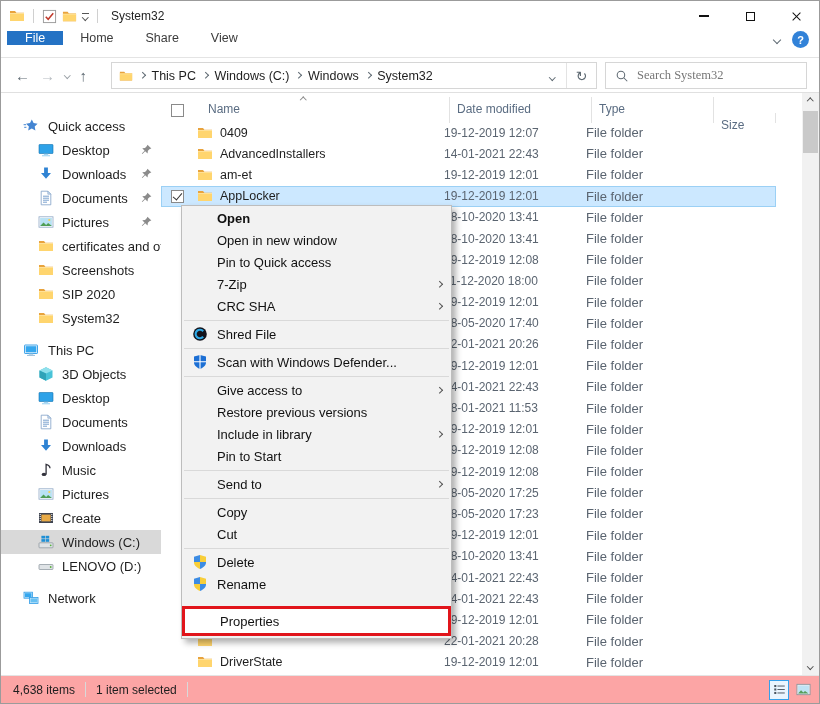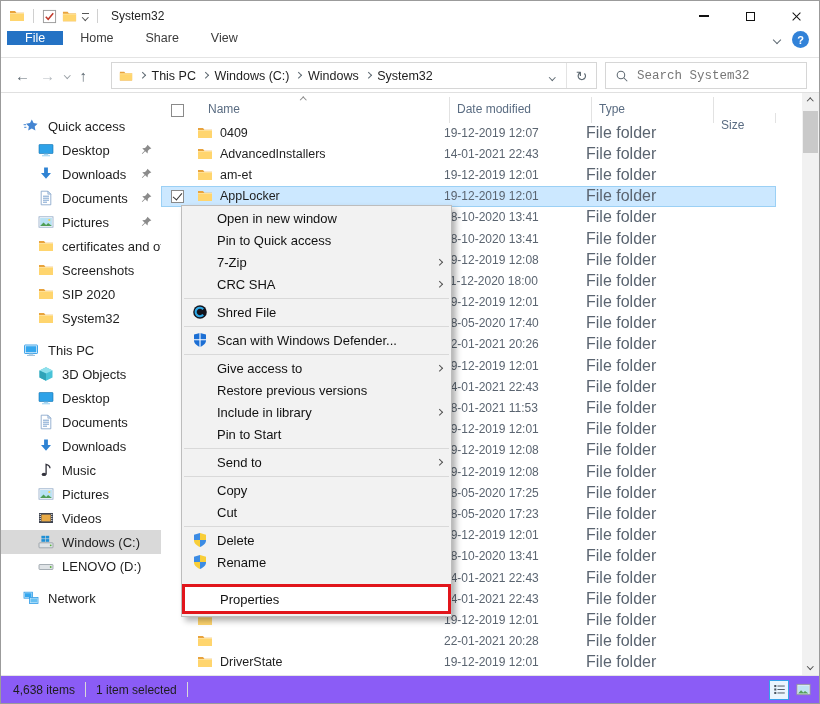--- a/index.html
+++ b/index.html
@@ -43,21 +43,21 @@
   .arr.back { color:#5f6a73; } .arr.fwd { color:#b7bcc1; } .arr.up { color:#5f6a73; }
   .hist { color:#9aa0a6; }
   .addr-box { position:absolute; left:110px; top:4px; width:486px; height:27px; border:1px solid #d6d6d6; background:#fff; display:flex; align-items:center; font-size:12.5px; }
   .crumbs { display:flex; align-items:center; gap:7px; padding-left:7px; }
   .crumb { white-space:nowrap; }
   .crumb-sep { color:#5f6a73; }
   .addr-right { margin-left:auto; display:flex; align-items:center; height:100%; }
   .addr-drop { color:#5f6a73; padding:0 12px; }
   .refresh-seg { width:30px; height:100%; border-left:1px solid #e3e3e3; display:flex; align-items:center; justify-content:center; color:#5f6a73; font-size:14px; }
   .search-box { position:absolute; left:604px; top:4px; width:202px; height:27px; border:1px solid #d6d6d6; background:#fff; display:flex; align-items:center; padding-left:9px; gap:8px; }
-  .search-box input { border:none; outline:none; font-family:Liberation Mono, monospace; font-size:12.5px; color:#444; width:150px; }
+  .search-box input { border:none; outline:none; font-family:Liberation Serif, serif; font-size:12.5px; color:#444; width:150px; }
   .search-box input::placeholder { color:#767676; }
 
   
   .main { position:absolute; left:0; top:92px; right:0; bottom:28px; }
   .sidebar { position:absolute; left:0; top:0; width:160px; bottom:0; overflow:hidden; padding-top:21px; }
   .side-header { height:24px; display:flex; align-items:center; gap:9px; padding-left:22px; font-size:13px; white-space:nowrap; }
   .side-item { height:24px; display:flex; align-items:center; gap:8px; padding-left:37px; font-size:13px; position:relative; white-space:nowrap; overflow:hidden; }
   .side-item.selected { background:#d9d9d9; }
   .side-item .pin-wrap { position:absolute; right:8px; top:5px; }
   .gap8 { margin-top:8px; }
@@ -79,31 +79,31 @@
 
   .rows { position:absolute; left:160px; top:29px; width:615px; bottom:0; overflow:hidden; }
   .frow { height:21.2px; display:flex; align-items:center; font-size:12.5px; }
   .frow.selected { background:#cce8ff; box-shadow:inset 0 0 0 1px #9bd0f5; }
   .cell-name { width:276px; display:flex; align-items:center; padding-left:10px; overflow:hidden; white-space:nowrap; }
   .cell-name .cbx { visibility:hidden; }
   .frow.selected .cell-name .cbx { visibility:visible; }
   .cell-name .icon { margin-left:13px; }
   .cell-name .fname { margin-left:7px; color:#1e1e1e; }
   .cell-date { width:142px; padding-left:7px; color:#5a6470; font-size:12px; white-space:nowrap; }
-  .cell-type { width:122px; padding-left:7px; color:#5a6470; font-size:16px; }
+  .cell-type { width:122px; padding-left:7px; color:#5a6470; font-size:13px; }
   .cell-size { width:62px; }
 
   
   .vscroll { position:absolute; right:0px; top:0; width:17px; bottom:0; background:#f1f1f1; }
   .sbtn { position:absolute; left:0; width:17px; height:17px; display:flex; align-items:center; justify-content:center; color:#505050; }
   .sbtn.up { top:0; } .sbtn.down { bottom:0; }
   .sthumb { position:absolute; left:1px; width:15px; top:18px; height:42px; background:#c9c9c9; }
 
   
-  .statusbar { position:absolute; left:0; right:0; bottom:0; height:28px; border-top:1px solid #e4e4e4; display:flex; align-items:center; padding-left:12px; font-size:12px; background:#8b5cf6; }
+  .statusbar { position:absolute; left:0; right:0; bottom:0; height:28px; border-top:1px solid #e4e4e4; display:flex; align-items:center; padding-left:12px; font-size:12px; background:#fca5a5; }
   .st-sep { width:1px; height:15px; background:#d9d9d9; margin:0 10px; }
   .st-views { margin-left:auto; display:flex; align-items:center; gap:4px; padding-right:6px; }
   .viewbtn { width:20px; height:20px; display:flex; align-items:center; justify-content:center; }
   .viewbtn.selected { border:1px solid #35a0ea; background:#eaf5fe; }
 
   
   .ctx { position:absolute; left:180px; top:204px; width:271px; background:#f2f2f2; border:1px solid #bdbdbd; box-shadow:4px 4px 6px rgba(0,0,0,.3); padding:1px 0 2px; z-index:50; }
   .mi { height:22px; display:flex; align-items:center; font-size:13px; color:#111; padding-right:10px; }
   .mi .gutter { width:35px; display:flex; align-items:center; justify-content:center; flex:none; }
   .mi.bold .mlabel { font-weight:bold; }
@@ -396,21 +396,21 @@
                 <rect x="1.7" y="6" width="1" height="1"></rect>
                 <rect x="1.7" y="8" width="1" height="1"></rect>
                 <rect x="1.7" y="10" width="1" height="1"></rect>
                 <rect x="13.3" y="4" width="1" height="1"></rect>
                 <rect x="13.3" y="6" width="1" height="1"></rect>
                 <rect x="13.3" y="8" width="1" height="1"></rect>
                 <rect x="13.3" y="10" width="1" height="1"></rect>
               </g>
             </svg>
           </span>
-          <span>Videos</span>
+          <span>Create</span>
         </div>
         <div class="side-item selected">
           <span class="icon">
             <svg viewBox="0 0 16 16" width="16" height="16">
               <g fill="#1e8fd5">
                 <rect x="3.4" y="1.8" width="3.6" height="2.7"></rect>
                 <rect x="7.6" y="1.8" width="3.6" height="2.7"></rect>
                 <rect x="3.4" y="5.1" width="3.6" height="2.7"></rect>
                 <rect x="7.6" y="5.1" width="3.6" height="2.7"></rect>
               </g>
@@ -878,20 +878,24 @@
           <span class="chev u sm"></span>
         </span>
       <span class="sthumb"></span>
       <span class="sbtn down">
           <span class="chev d sm"></span>
         </span>
     </div>
   </div>
 
   <div class="ctx" id="ctxmenu">
+      <div class="mi bold">
+        <span class="gutter"></span>
+        <span class="mlabel">Open</span>
+      </div>
       <div class="mi">
         <span class="gutter"></span>
         <span class="mlabel">Open in new window</span>
       </div>
       <div class="mi">
         <span class="gutter"></span>
         <span class="mlabel">Pin to Quick access</span>
       </div>
       <div class="mi">
         <span class="gutter"></span>

